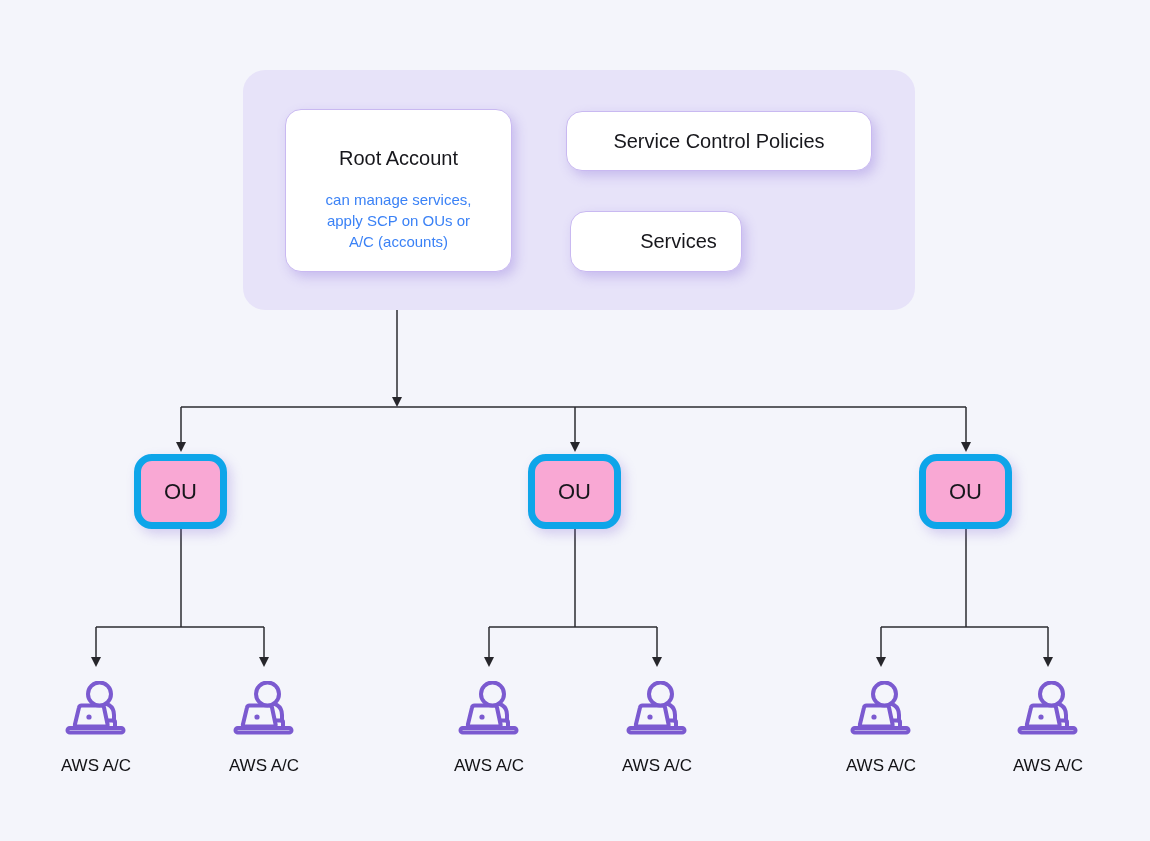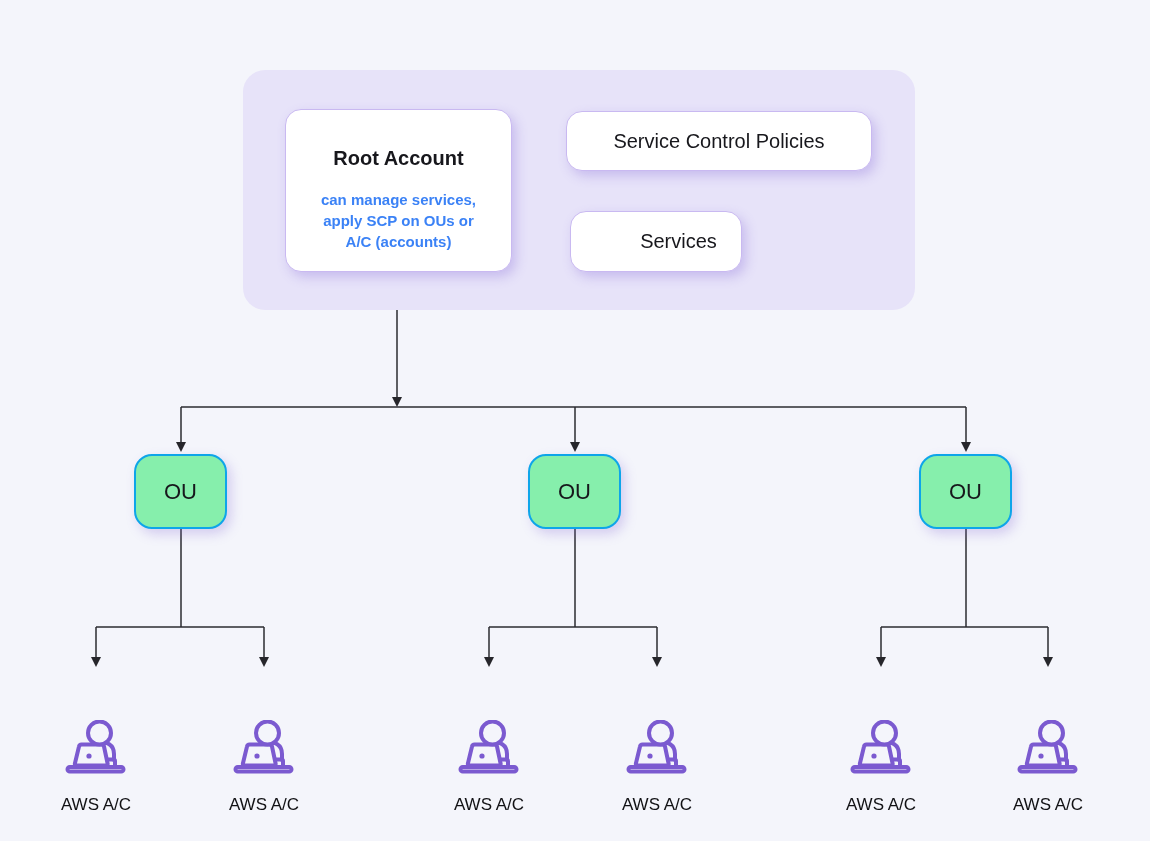--- a/index.html
+++ b/index.html
@@ -46,30 +46,30 @@
     margin-top:19px;
     font-size:15px;line-height:21px;
     color:#3b82f6;
     text-align:center;
   }
   .root-sub span{display:block;}
   .scp-node{left:566px;top:111px;width:306px;height:60px;font-size:20px;}
   .services-node{left:570px;top:211px;width:172px;height:61px;font-size:20px;}
   .ou-node{
     position:absolute;top:454px;width:93px;height:75px;
-    background:#86efac;
-    border:2px solid #0ea5e9;
+    background:#f9a8d4;
+    border:7px solid #0ea5e9;
     border-radius:18px;
     box-shadow:4px 5px 12px rgba(126,97,212,0.28);
     display:flex;align-items:center;justify-content:center;
     font-size:22px;color:#17171C;
     box-sizing:border-box;
   }
   .account{
-    position:absolute;top:720px;width:120px;
+    position:absolute;top:681px;width:120px;
     display:flex;flex-direction:column;align-items:center;
     margin-left:-60px; 
   }
   .account svg{display:block;}
   .acct-label{
     margin-top:15px;
     font-size:17px;color:#111114;
     text-align:center;
     white-space:nowrap;
   }
@@ -118,21 +118,21 @@
       <path d="M657 627 V660" marker-end="url(#arrow)"></path>
 
       <path d="M966 529 V627"></path>
       <path d="M881 627 H1048"></path>
       <path d="M881 627 V660" marker-end="url(#arrow)"></path>
       <path d="M1048 627 V660" marker-end="url(#arrow)"></path>
     </g>
   </svg>
 
   <div class="panel">
-    <div class="node root-node" style="left:42px;top:39px;font-weight:bold;">
+    <div class="node root-node" style="left:42px;top:39px;">
       <div class="root-title">Root Account</div>
       <div class="root-sub">
         <span>can manage services,</span>
         <span>apply SCP on OUs or</span>
         <span>A/C (accounts)</span>
       </div>
     </div>
     <div class="node scp-node" style="left:323px;top:41px;">
       <span>Service Control Policies</span>
     </div>

